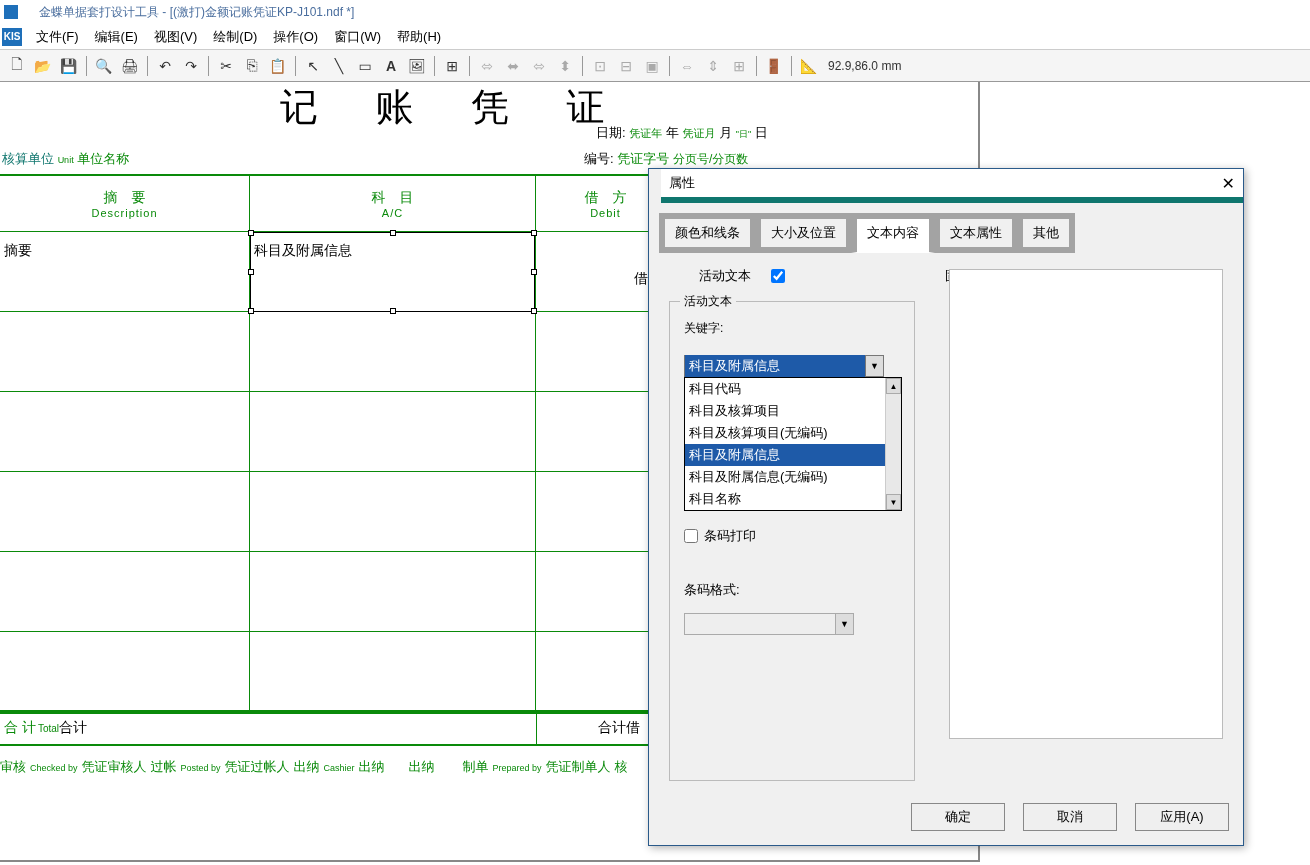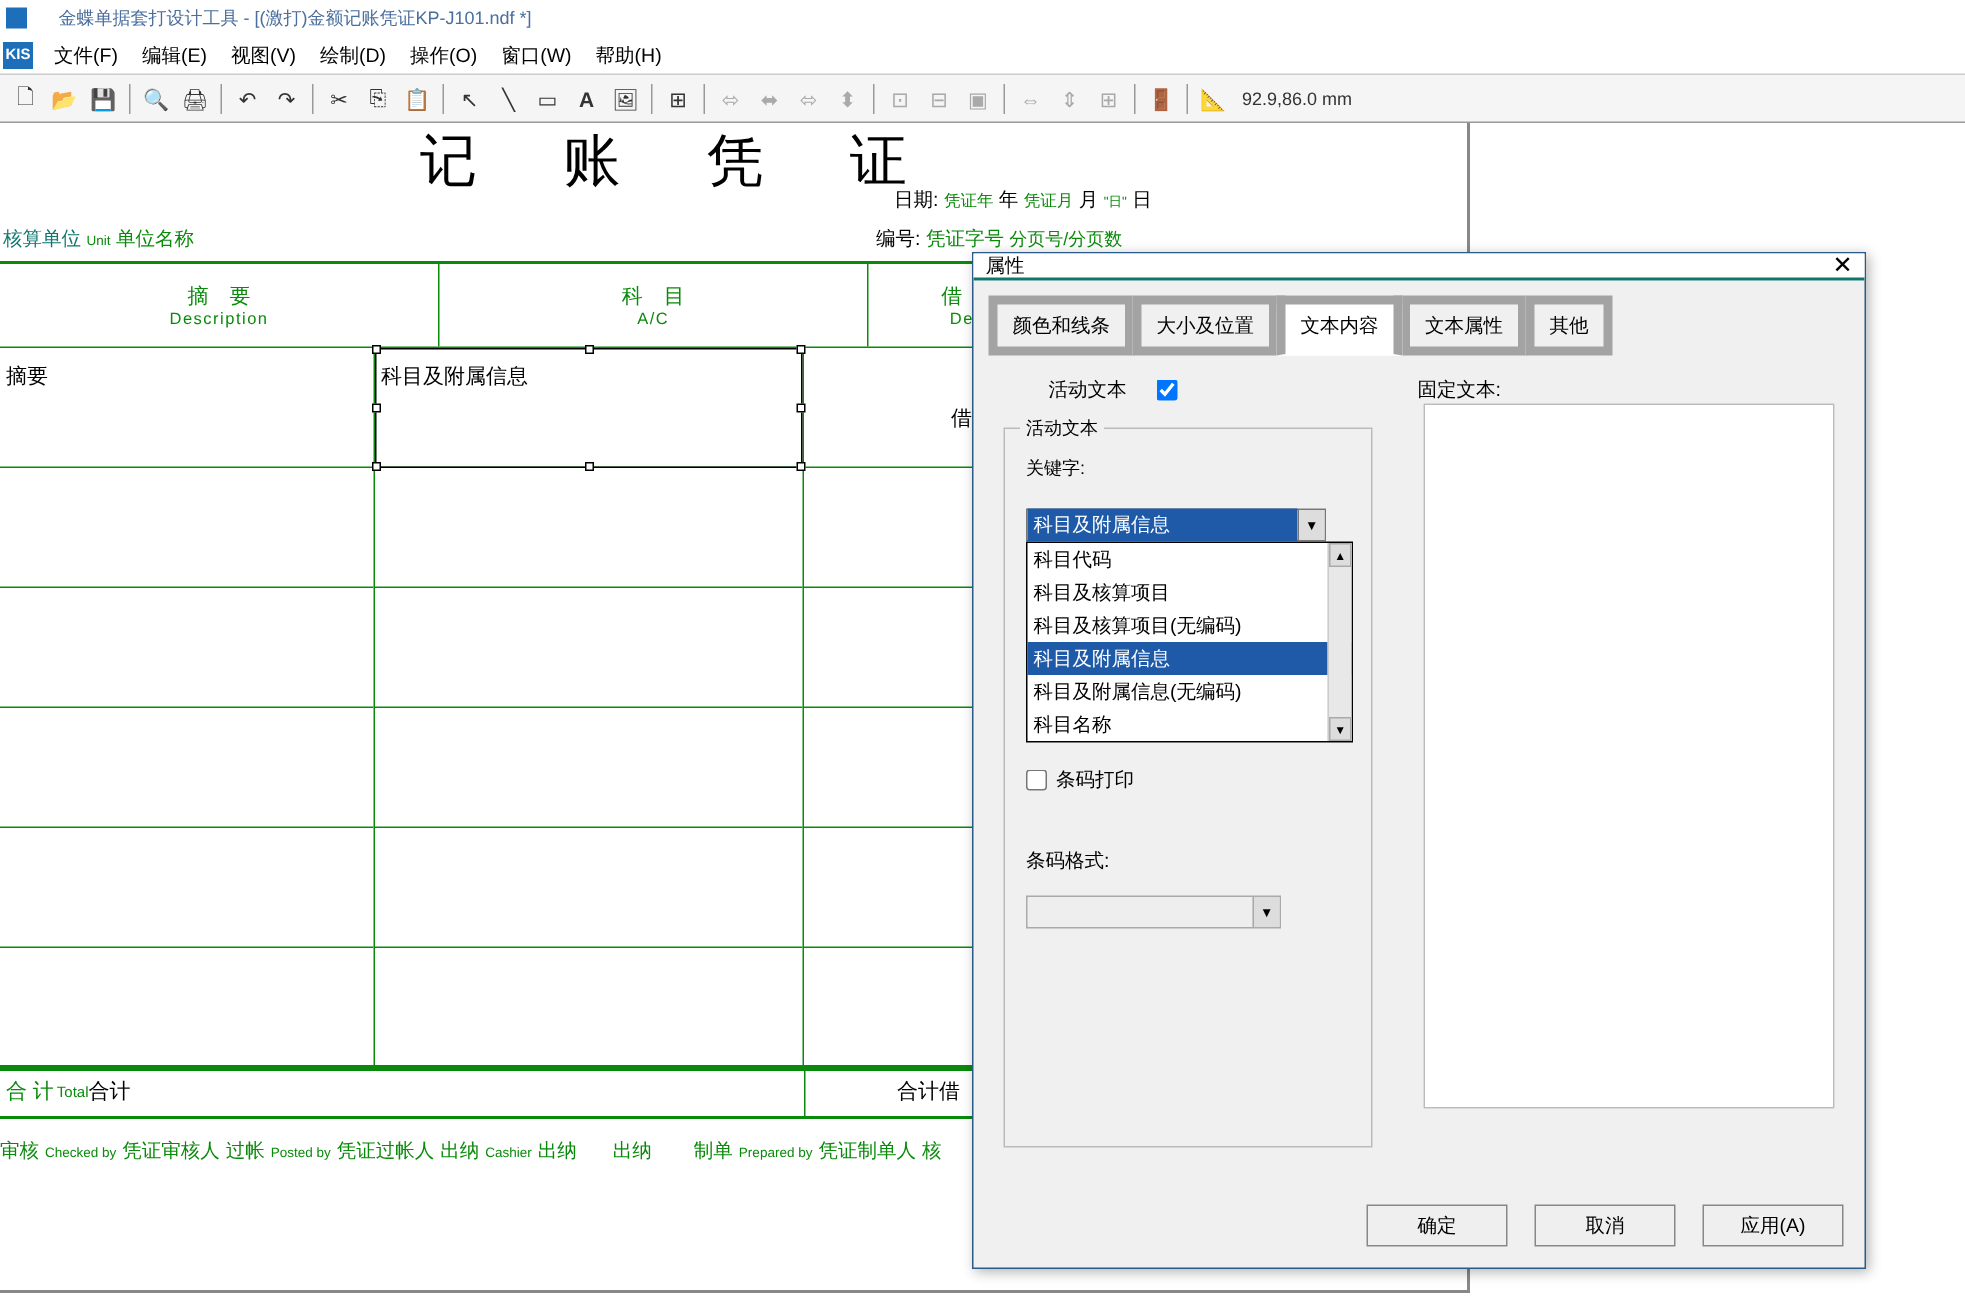--- a/index.html
+++ b/index.html
@@ -41,21 +41,21 @@
 .total-row .sub{color:#0a8a0a;font-size:10px;margin-left:2px;}
 .total-row .val{color:#000;font-size:14px;}
 .total-row .deb{position:absolute;left:598px;color:#000;font-size:14px;}
 .footer-line{position:absolute;left:0;top:676px;font-size:13px;display:flex;gap:4px;align-items:baseline;}
 .footer-line .g{color:#0a8a0a;}
 .footer-line .gs{color:#0a8a0a;font-size:9px;}
 .footer-line .b{color:#0a8a0a;}
 
 
 .dialog{position:absolute;left:648px;top:168px;width:596px;height:678px;background:#f0f0f0;border:1px solid #2a5a8a;box-shadow:2px 2px 8px rgba(0,0,0,0.3);}
-.dlg-title{height:18px;background:#fff;display:flex;align-items:center;justify-content:space-between;padding:0 8px;font-size:13px;border-bottom:2px solid #0f766e;}
+.dlg-title{height:34px;background:#fff;display:flex;align-items:center;justify-content:space-between;padding:0 8px;font-size:13px;border-bottom:6px solid #0f766e;margin-left:12px;}
 .dlg-close{font-size:16px;cursor:default;font-family:Arial;}
 .tabs{display:flex;margin:10px 10px 0 10px;}
 .tab{padding:5px 10px;font-size:13px;border:6px solid #a3a3a3;background:#f0f0f0;cursor:default;margin-right:-1px;}
 .tab.active{background:#fff;border-bottom:1px solid #fff;position:relative;z-index:1;}
 .tab-body{margin:0 10px;border:none;padding:14px 10px;}
 .dyn-row{display:flex;align-items:center;gap:20px;font-size:13px;padding-left:30px;}
 .chk{width:14px;height:14px;}
 .fixed-lbl{margin-left:140px;}
 .groupbox{border:1px solid #bbb;margin-top:16px;padding:18px 14px 30px 14px;position:relative;width:246px;height:480px;}
 .groupbox .gb-title{position:absolute;top:-9px;left:10px;background:#f0f0f0;padding:0 4px;font-size:12px;}
@@ -157,21 +157,21 @@
       <span class="grn" style="font-size:12px">分页号/分页数</span>
     </div>
     <div class="unit-line">
       <span class="lbl">核算单位</span>
       <span class="sub">Unit</span>
       <span class="val">单位名称</span>
     </div>
 
     <div class="vtable" style="width:980px">
       <div class="hd">
-        <div class="cell" style="width:293px">
+        <div class="cell" style="width:250px">
           <span>摘　要</span>
           <span class="sub">Description</span>
         </div>
         <div class="cell" style="width:286px">
           <span>科　目</span>
           <span class="sub">A/C</span>
         </div>
         <div class="cell" style="width:140px">
           <span>借　方</span>
           <span class="sub">Debit</span>

